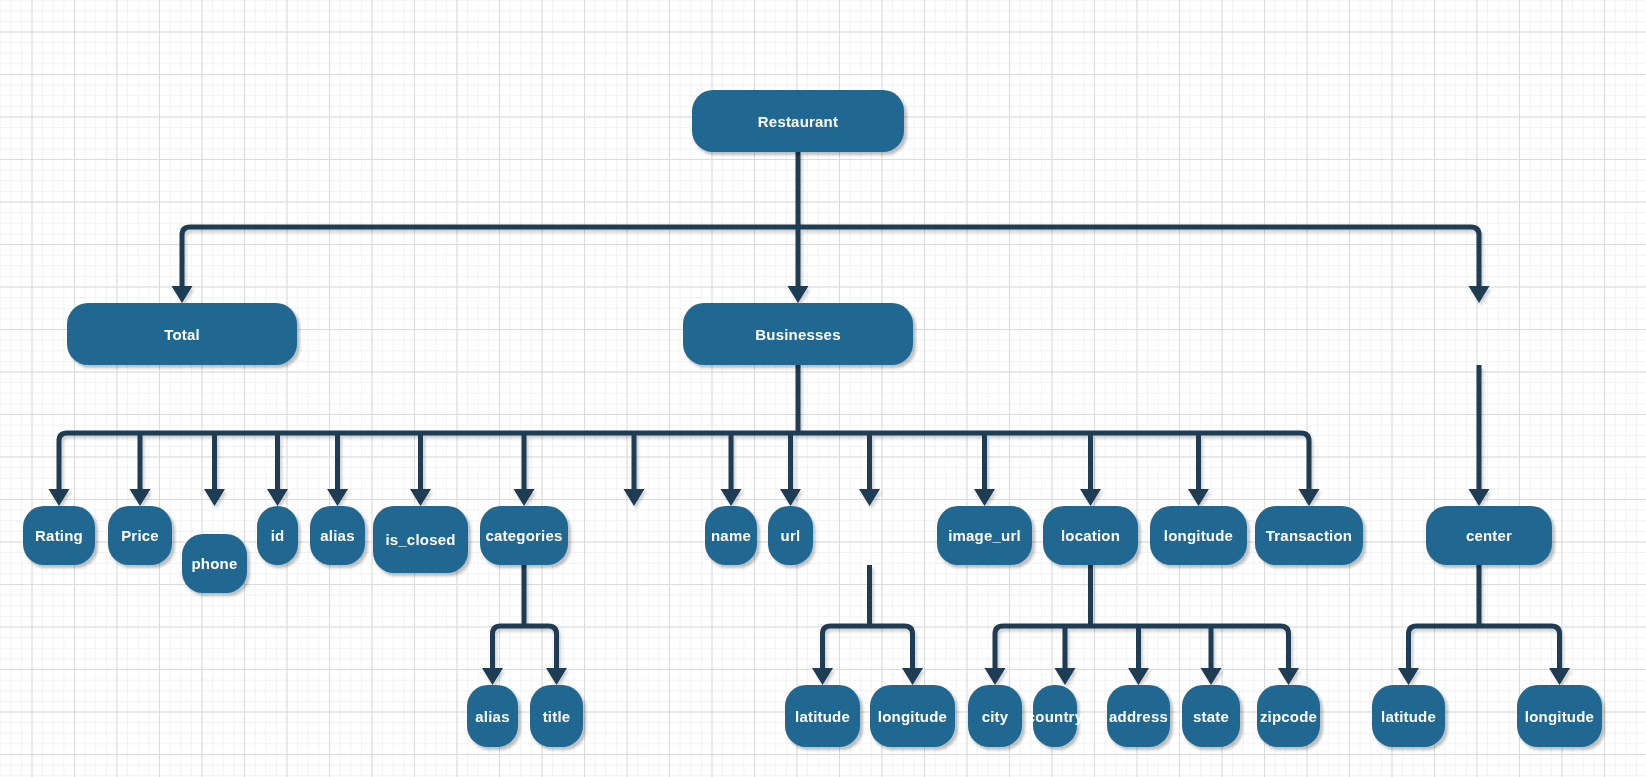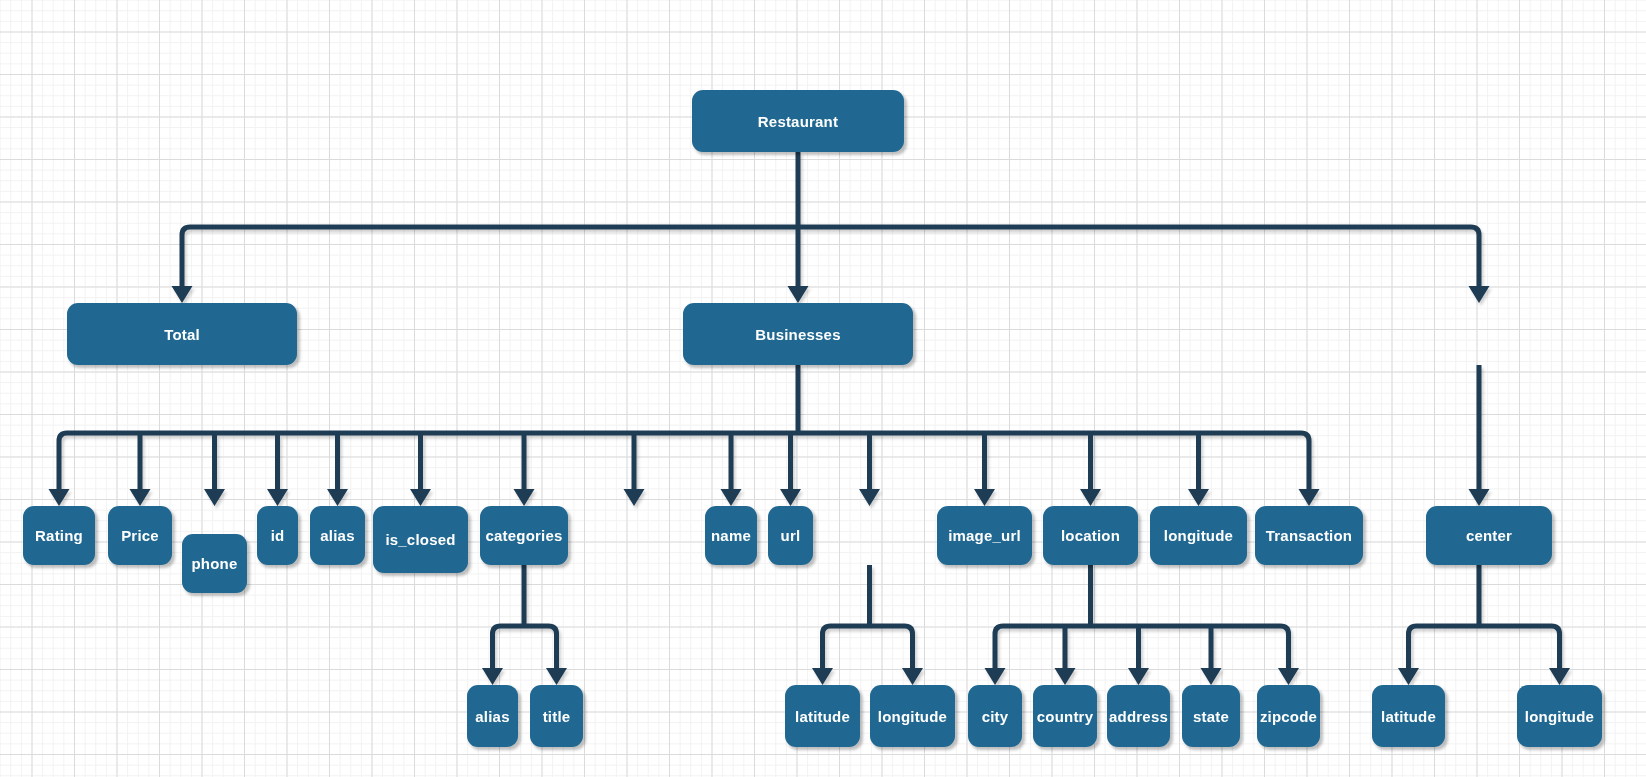--- a/index.html
+++ b/index.html
@@ -36,21 +36,21 @@
     stroke-linecap: butt;
   }
   .arrow {
     fill: var(--connector, #1e3c54);
     stroke: none;
   }
   .node {
     position: absolute;
     background: var(--node-fill, #206891);
     color: var(--node-text, #ffffff);
-    border-radius: 11px;
+    border-radius: 21px;
     display: flex;
     align-items: center;
     justify-content: center;
     font-weight: bold;
     font-size: 15px;
     letter-spacing: 0.2px;
     white-space: nowrap;
     box-shadow: 2.5px 3px 3px rgba(0,0,0,0.25);
     cursor: default;
   }
@@ -147,21 +147,21 @@
     </div>
   <div class="node" style="left:785px;top:685px;width:75px;height:62px">
       <span>latitude</span>
     </div>
   <div class="node" style="left:870px;top:685px;width:85px;height:62px">
       <span>longitude</span>
     </div>
   <div class="node" style="left:968px;top:685px;width:54px;height:62px">
       <span>city</span>
     </div>
-  <div class="node" style="left:1033px;top:685px;width:64px;height:62px">
+  <div class="node" style="left:1033px;top:685px;width:44px;height:62px">
       <span>country</span>
     </div>
   <div class="node" style="left:1107px;top:685px;width:63px;height:62px">
       <span>address</span>
     </div>
   <div class="node" style="left:1182px;top:685px;width:58px;height:62px">
       <span>state</span>
     </div>
   <div class="node" style="left:1257px;top:685px;width:63px;height:62px">
       <span>zipcode</span>

